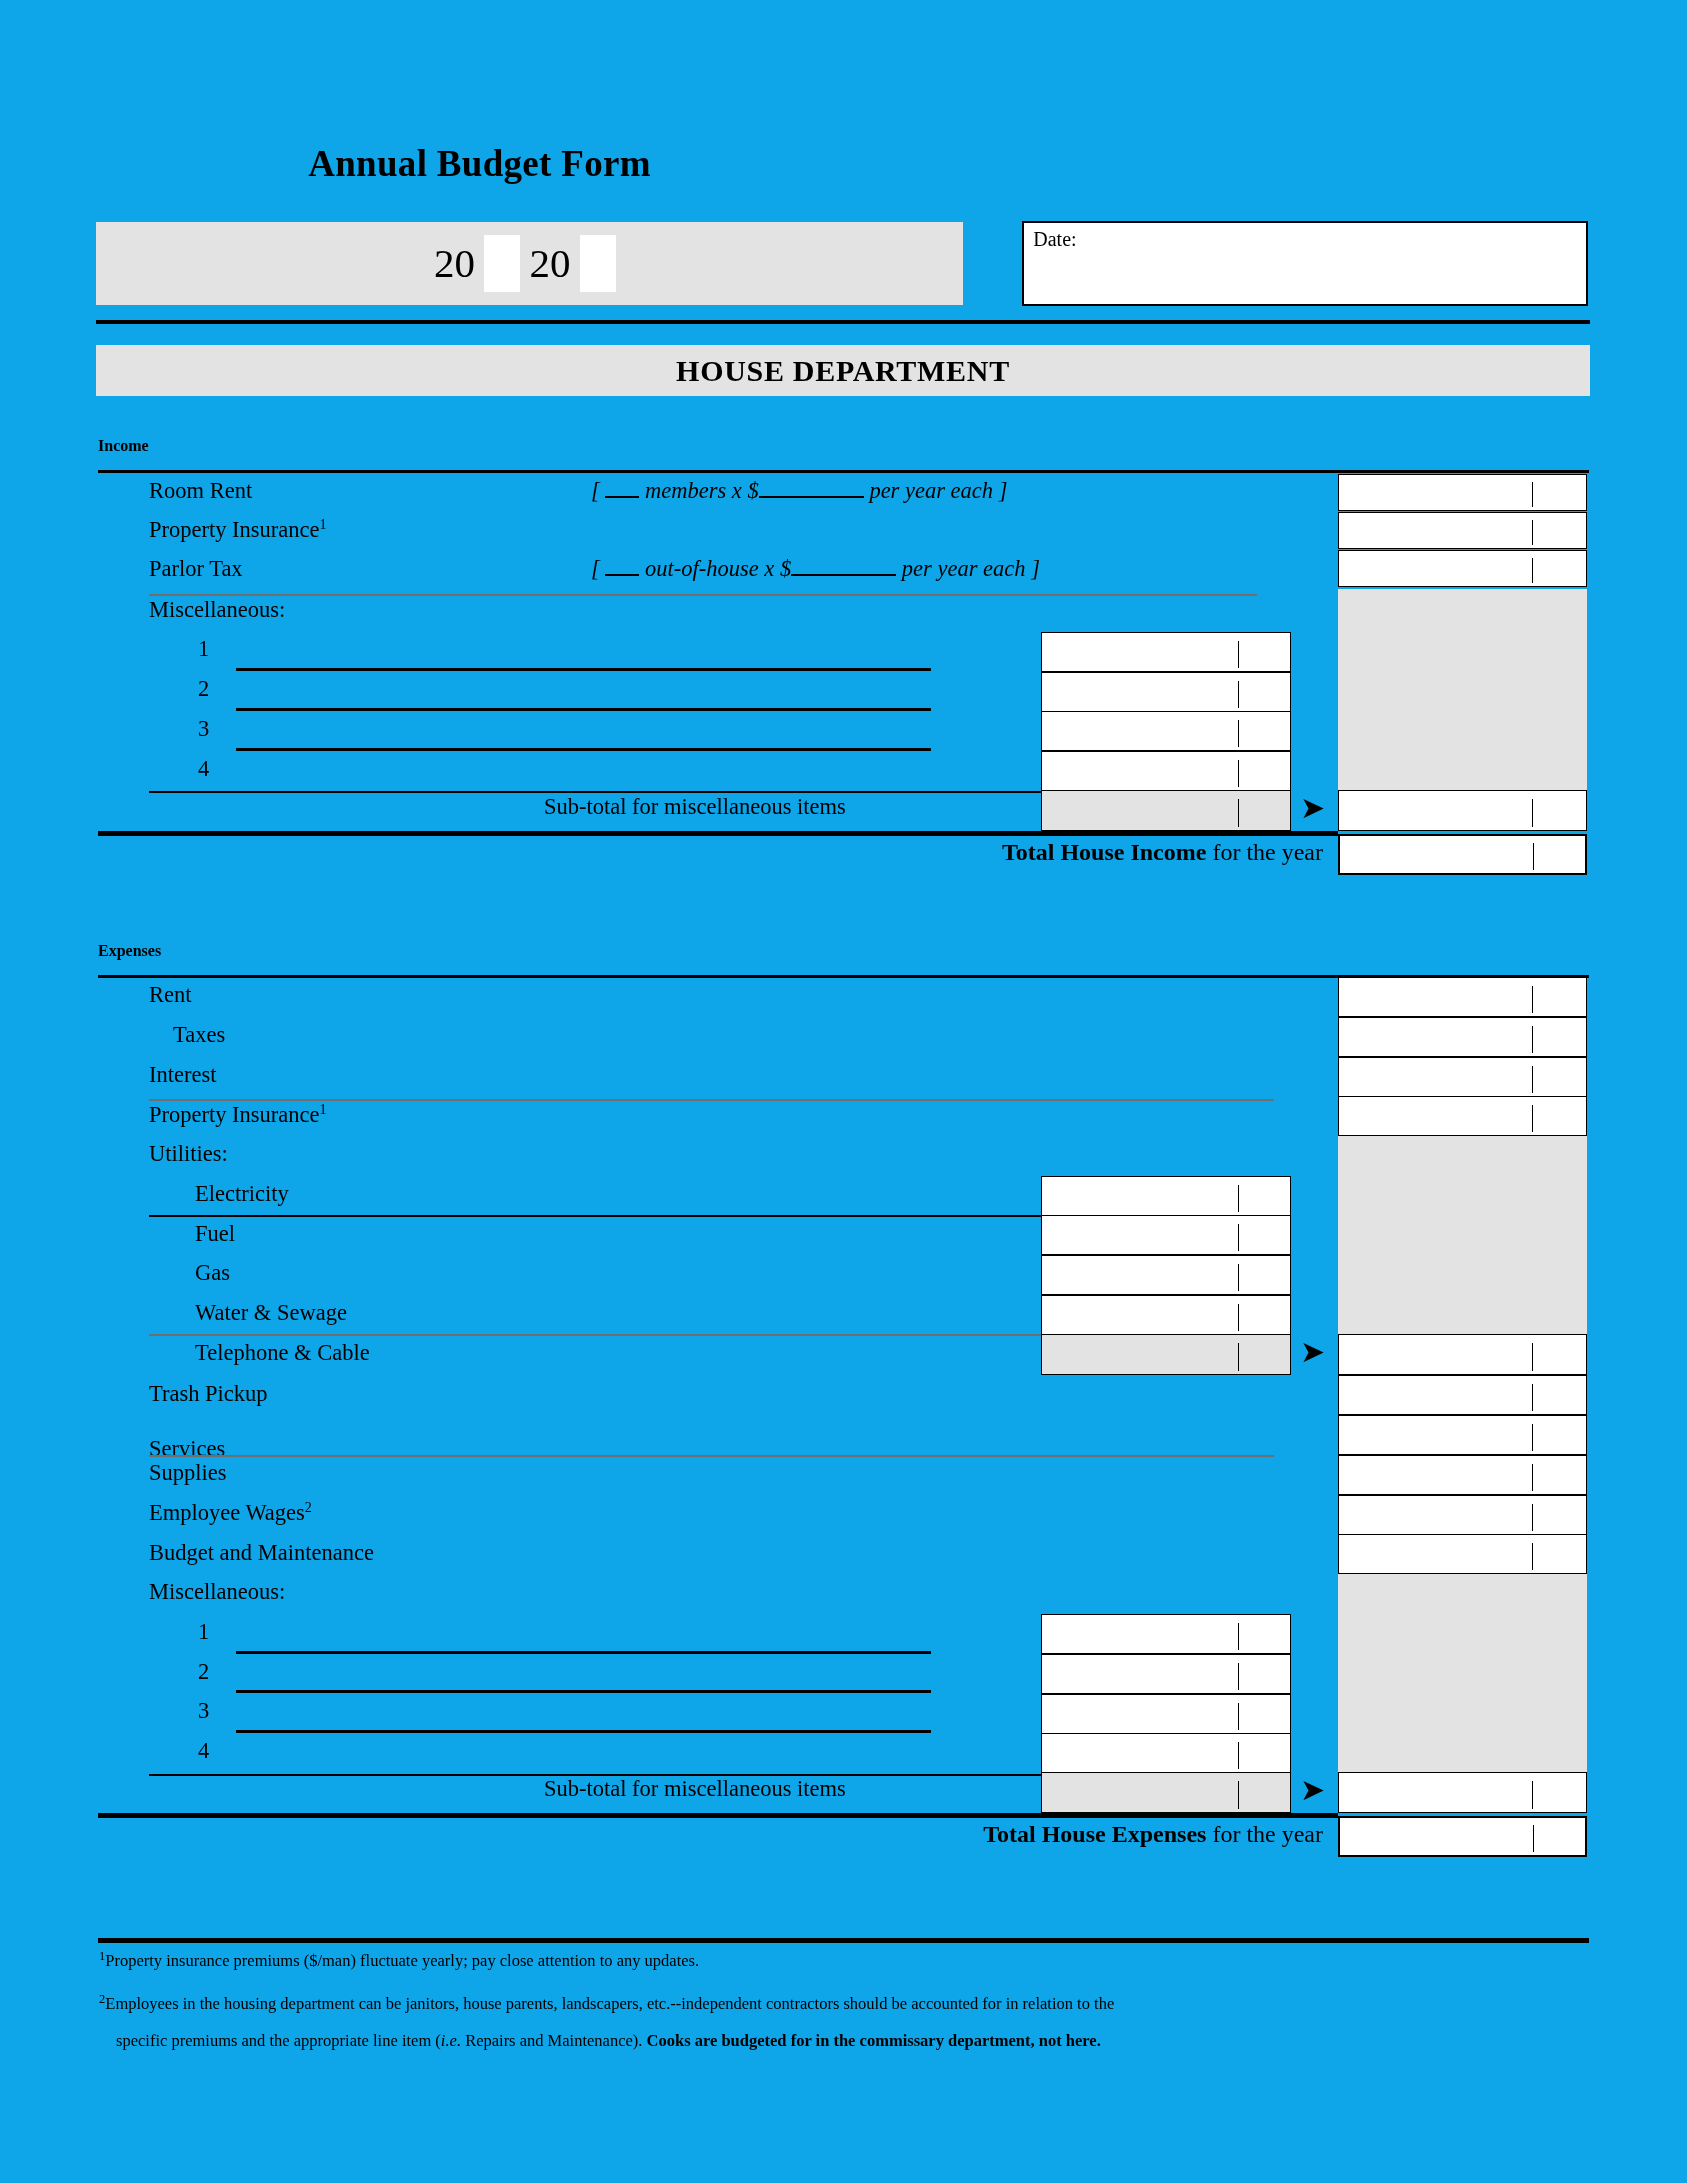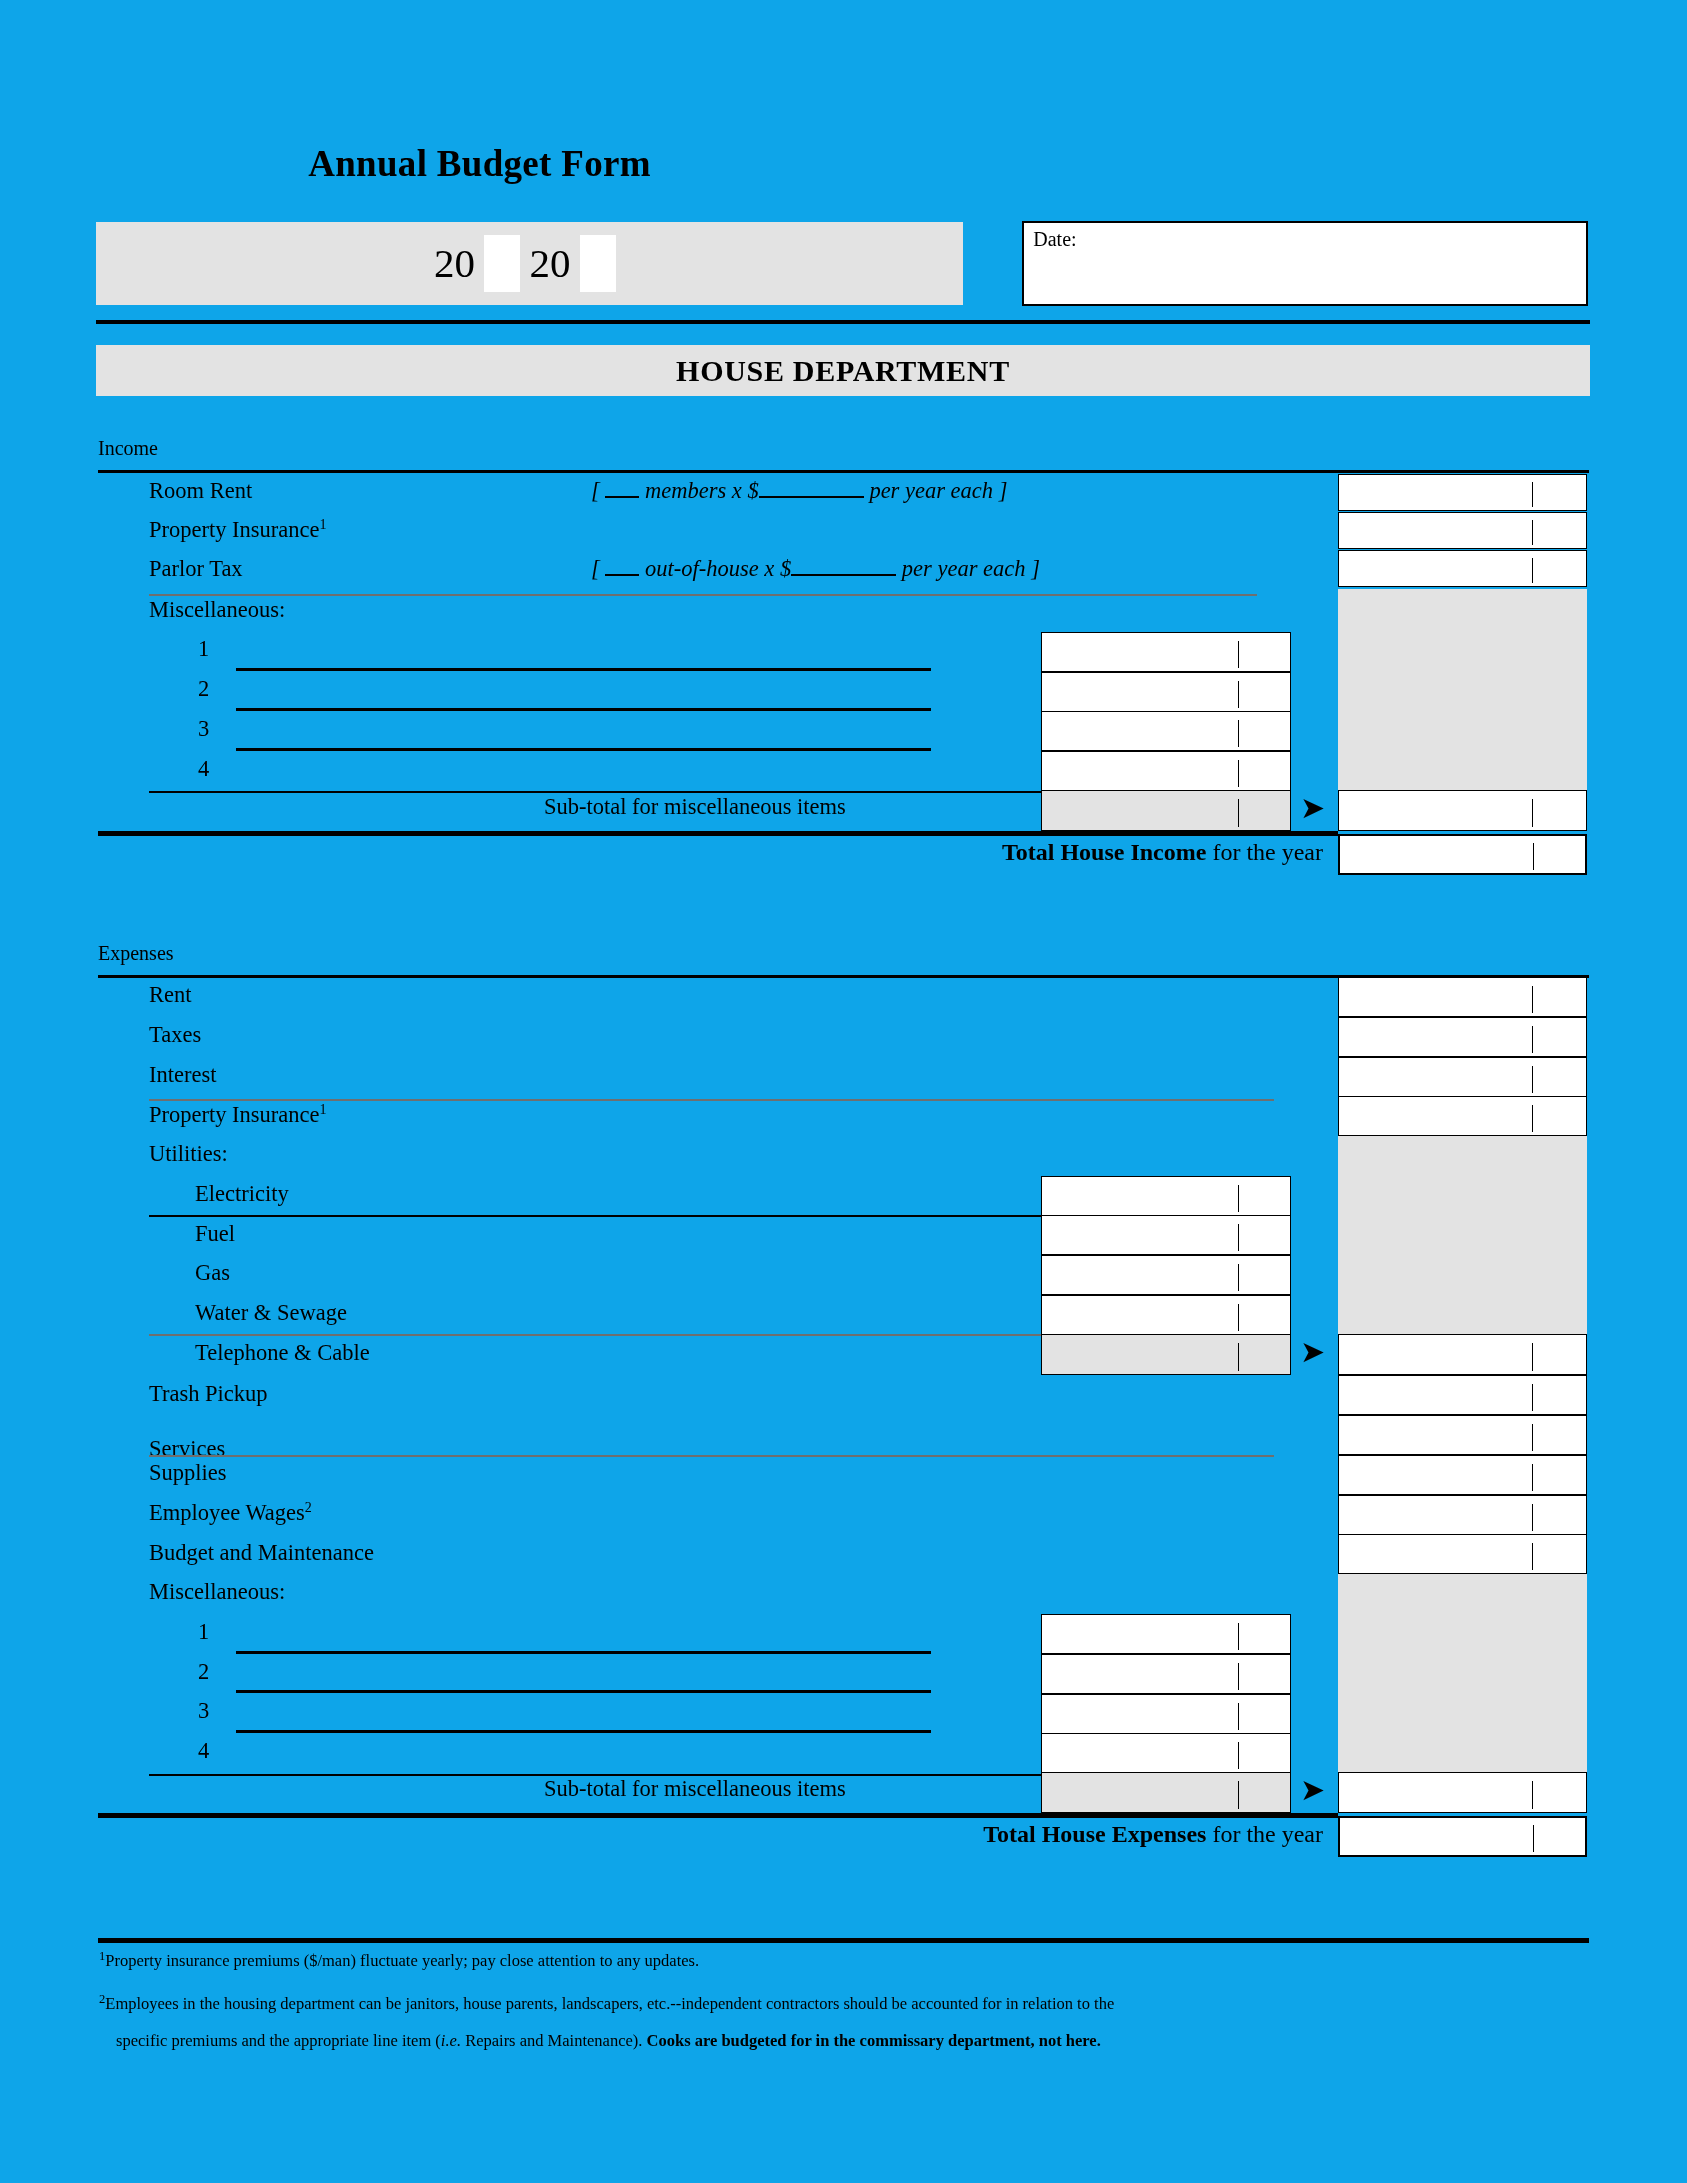--- a/index.html
+++ b/index.html
@@ -66,21 +66,21 @@
   
   #dept-rule-top { left: 96px; top: 320px; width: 1494px; height: 4px; }
   #dept-band {
     left: 96px; top: 345px; width: 1494px; height: 51px;
     display: flex; align-items: center; justify-content: center;
   }
   #dept-title { font-size: 30px; font-weight: bold; letter-spacing: 0.7px; }
 
   
   .sec-head {
-    font-size: 20px; font-weight: normal;
+    font-size: 16px; font-weight: bold;
   }
   #income-head { left: 98px; top: 437px; }
   #expenses-head { left: 98px; top: 942px; }
 
   .sec-rule { height: 2.6px; background: #000; }
 
   
   .row-label {
     position: absolute;
     font-size: 22.5px;
@@ -266,21 +266,21 @@
     </div>
 
   <div class="abs sec-head" id="expenses-head">Expenses</div>
   <div class="abs sec-rule" style="left:98px; top:975px; width:1491px;"></div>
 
   <div class="row-label indent1" style="top:982px;">Rent</div>
   <div class="abs mbox col-outer" style="top:977px; height:40px;">
       <span class="cents"></span>
     </div>
 
-  <div class="row-label indent1" style="top:1022px;">Taxes</div>
+  <div class="row-label indent1" style="top:1022px;margin-left:24px;">Taxes</div>
   <div class="abs mbox col-outer" style="top:1017px; height:40px;">
       <span class="cents"></span>
     </div>
 
   <div class="row-label indent1" style="top:1062px;">Interest</div>
   <div class="abs mbox col-outer" style="top:1057px; height:40px;">
       <span class="cents"></span>
     </div>
   <div class="label-rule" style="left:149px; top:1099px; width:1125px;"></div>
 

